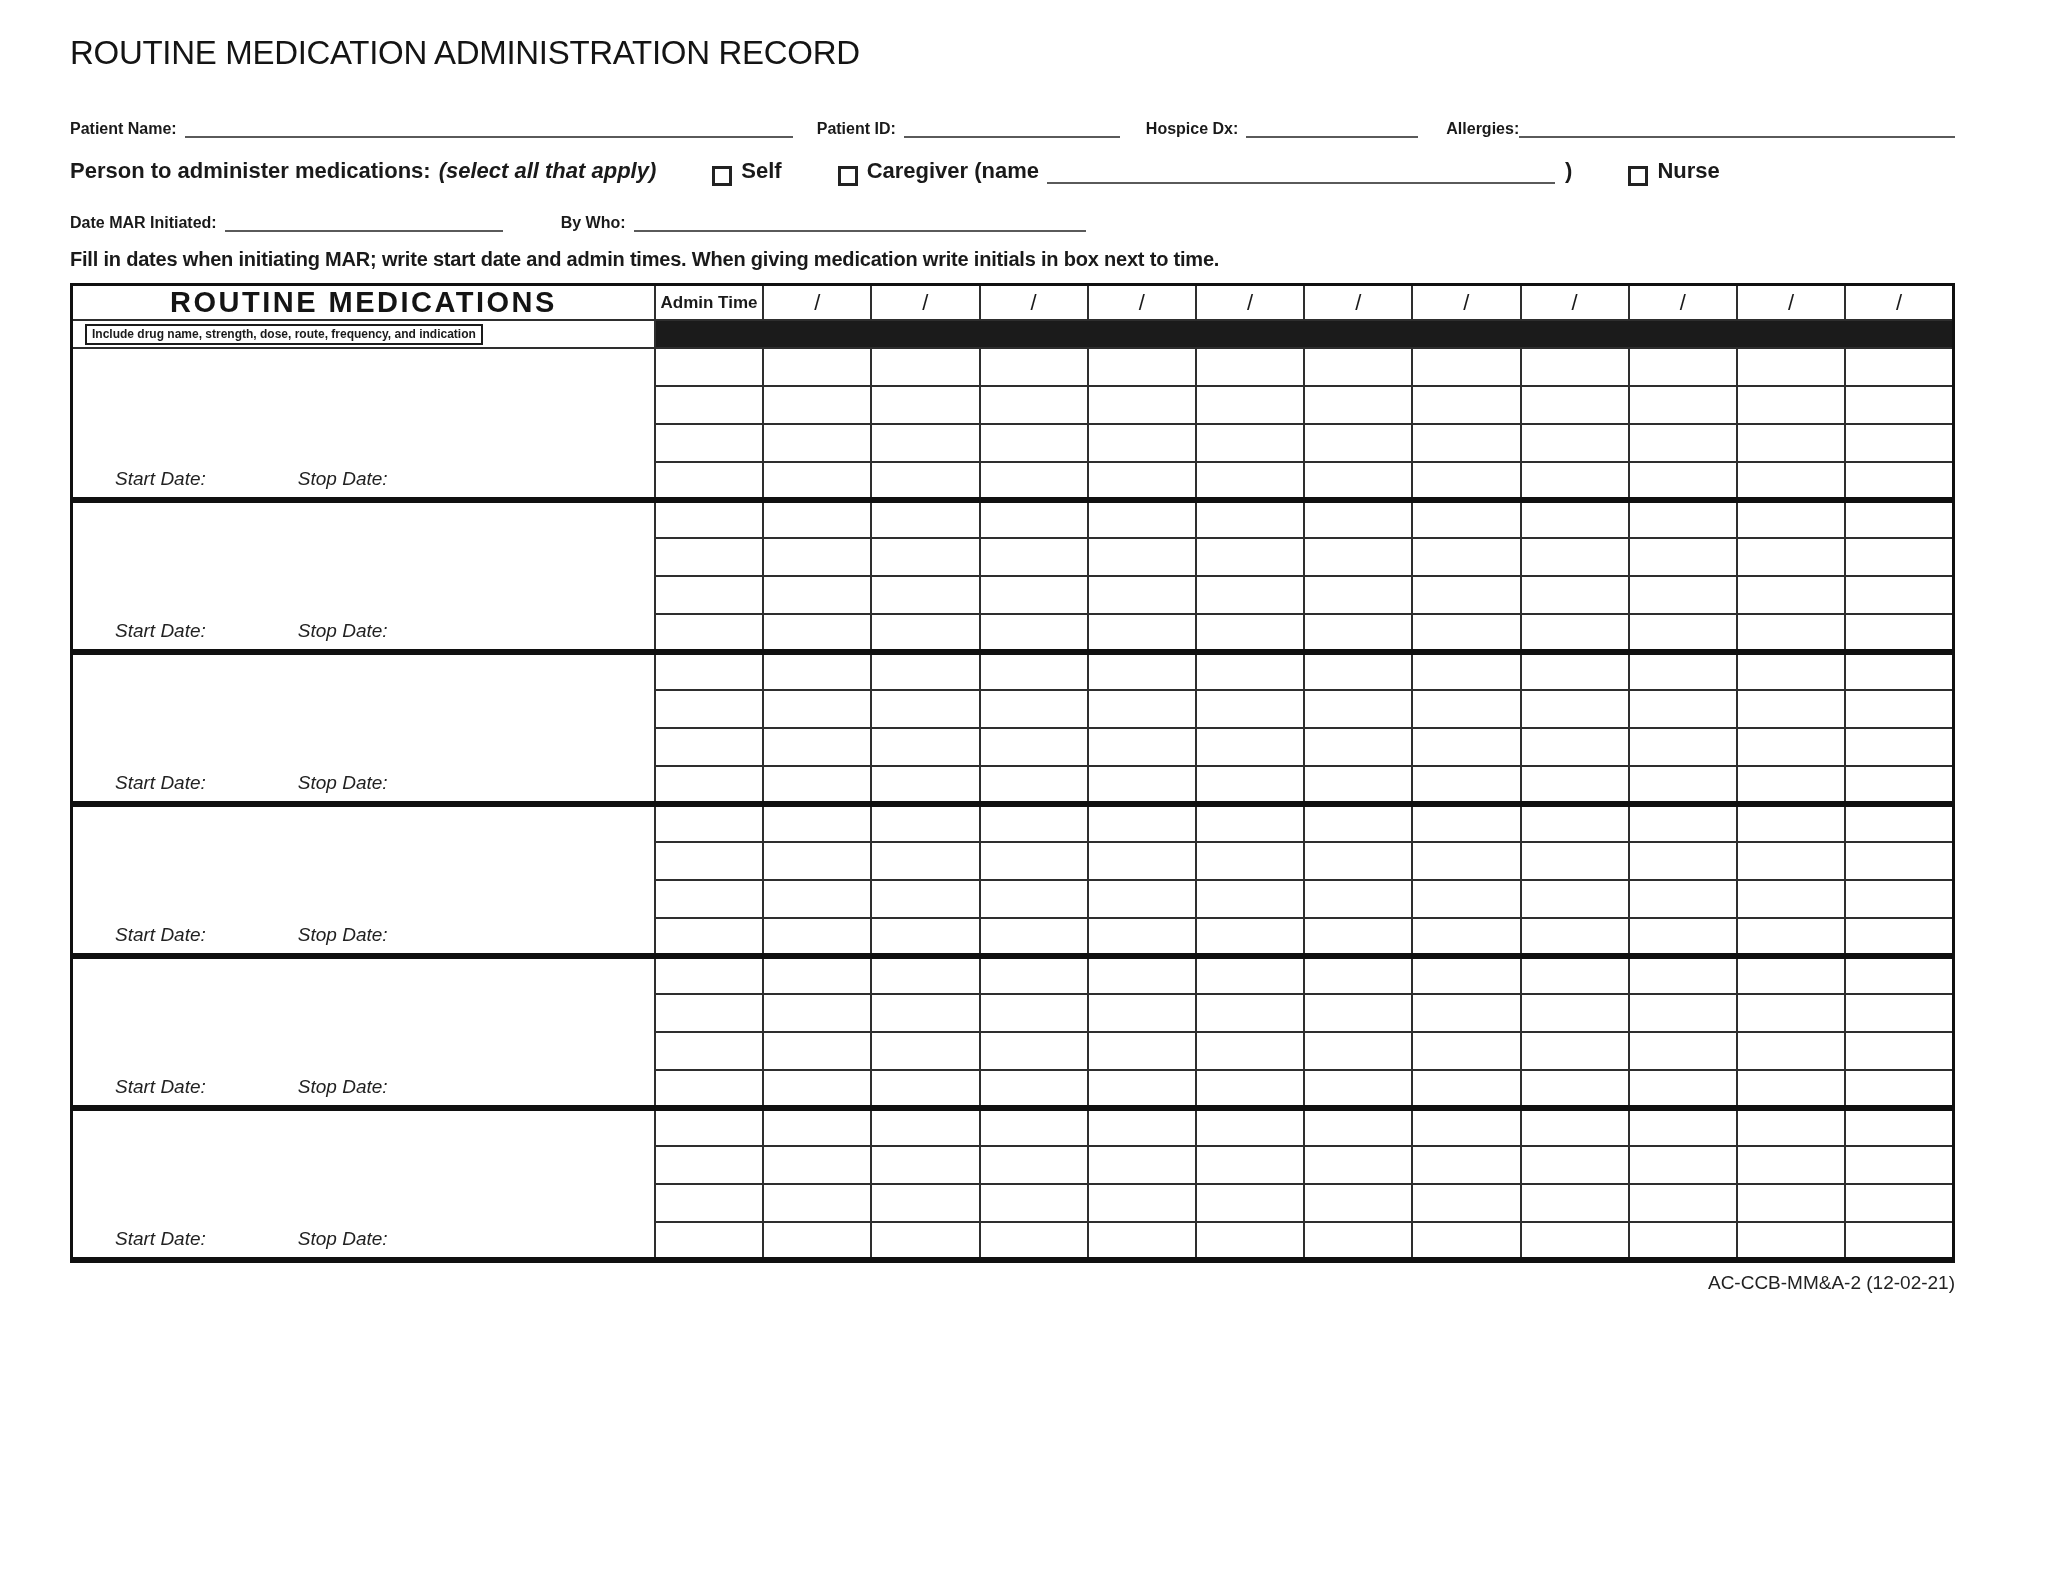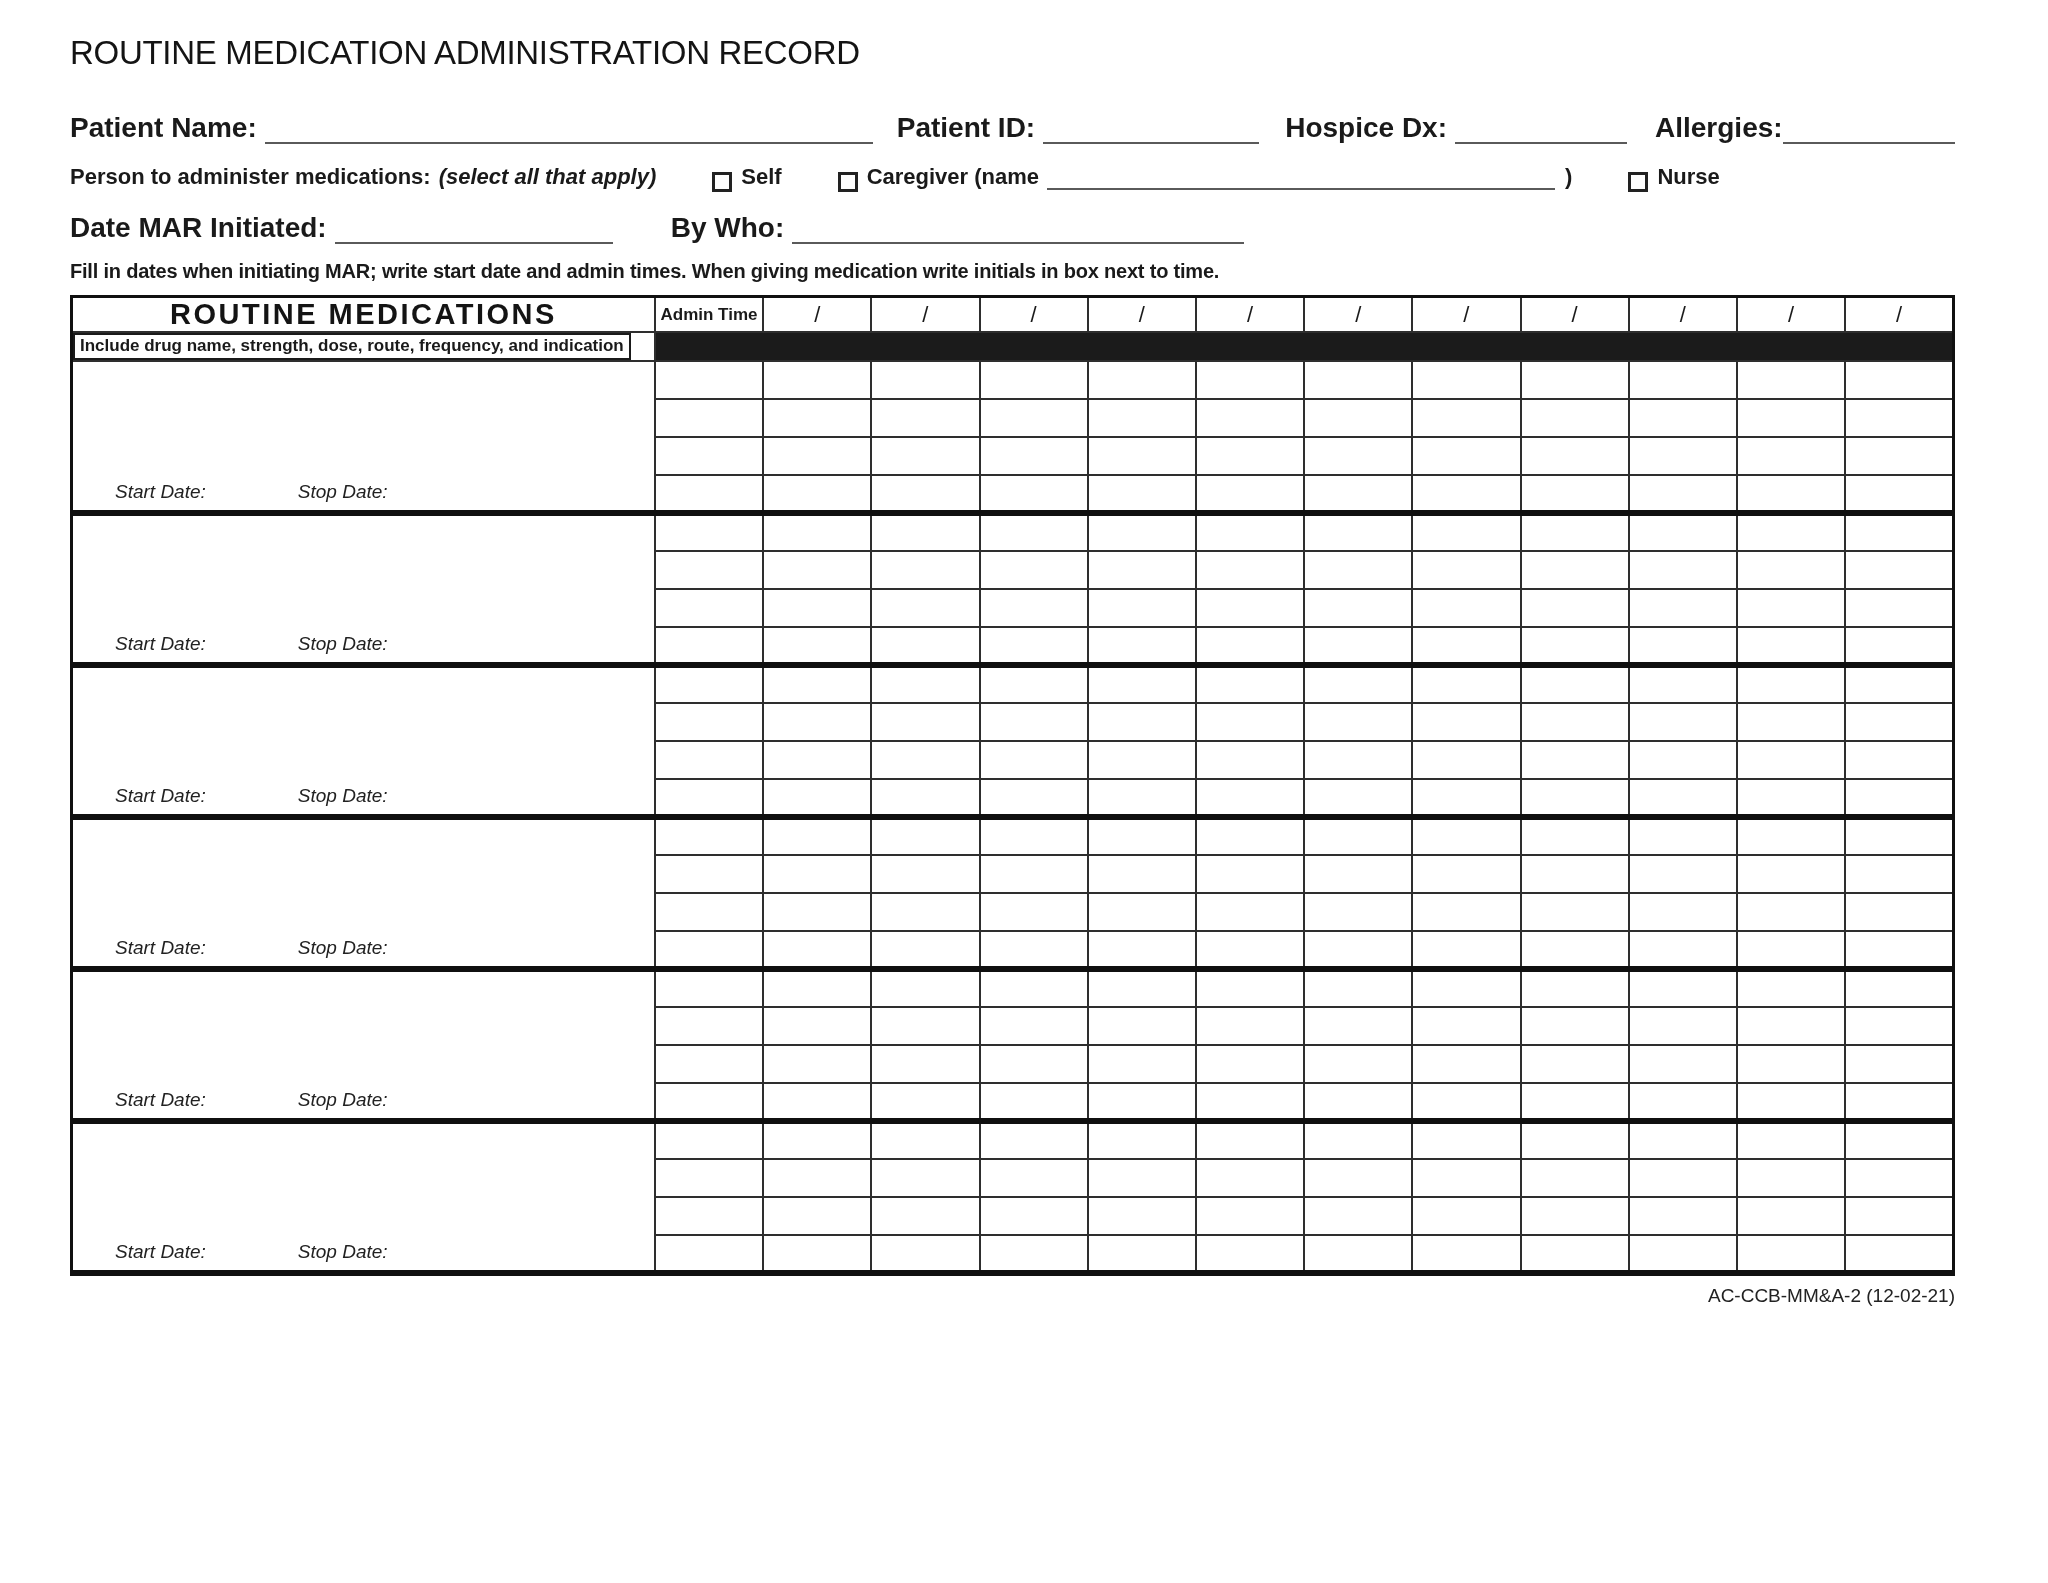--- a/index.html
+++ b/index.html
@@ -21,21 +21,21 @@
   .logo sup { font-size:15px; font-weight:bold; letter-spacing:0; vertical-align:28px; }
 
   
   .title {
     margin-top:34px;
     font-size:33px; font-weight:normal; letter-spacing:-0.3px;
     white-space:nowrap; color:#141414;
   }
 
   
-  .frow { display:flex; align-items:flex-end; font-size:28px; font-weight:bold; white-space:nowrap; }
+  .frow { display:flex; align-items:flex-end; font-size:16px; font-weight:bold; white-space:nowrap; }
   .frow.r1 { margin-top:40px; }
   .frow.r2 { margin-top:22px; }
   .frow.r3 { margin-top:20px; font-size:22px; }
   .fill { display:inline-block; border-bottom:2px solid #5a5a5a; height:26px; }
   .gap { display:inline-block; }
   .lbl { padding-right:8px; }
   .it  { font-style:italic; }
 
   .cb {
     display:inline-block; width:20px; height:20px;
@@ -64,23 +64,24 @@
     height:34px; white-space:nowrap; color:#141414;
   }
   td.admin-header {
     text-align:center; font-weight:bold; font-size:17px; height:34px; white-space:nowrap;
   }
   td.date-header { text-align:center; font-size:22px; height:34px; }
 
   td.include-cell { height:28px; padding:2px 1px; }
   td.include-cell .inner {
     border:2px solid #1a1a1a;
-    font-size:17px; font-weight:bold; white-space:nowrap;
+    font-size:12px; font-weight:bold; white-space:nowrap;
     padding:1px 5px 2px 5px;
     display:inline-block;
+    margin-left:12px;
   }
   td.blackbar { background:#1b1b1b; border-color:#1b1b1b; }
 
   td.meds-cell { position:relative; background:#fff; }
   td.meds-cell .dates {
     position:absolute; left:42px; bottom:7px;
     font-size:19px; font-style:italic; color:#222; white-space:nowrap;
   }
   td.meds-cell .dates .stop { margin-left:92px; }
   td.row-cell { height:38px; }

